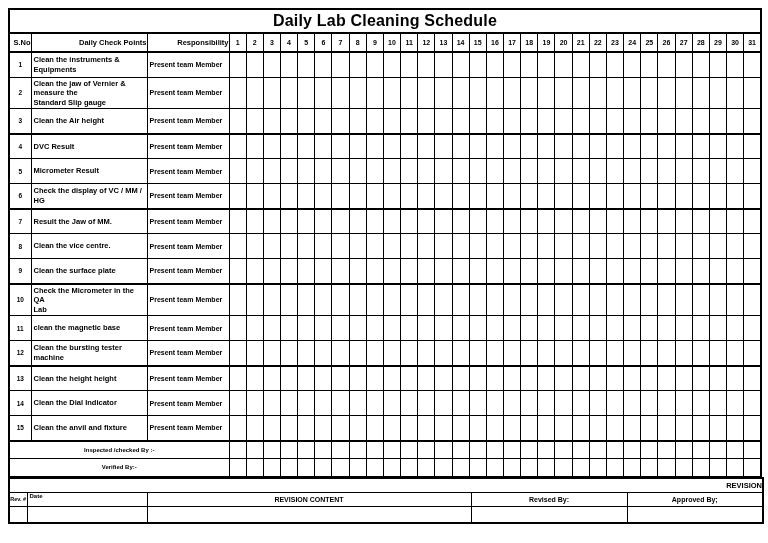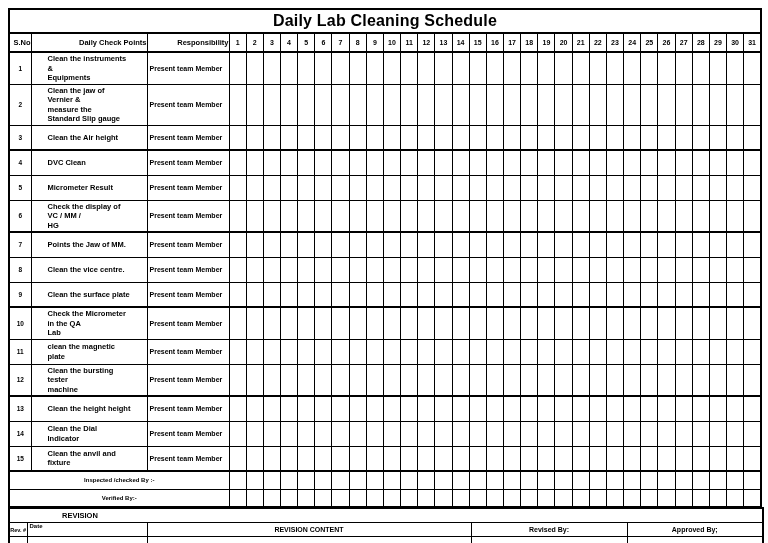--- a/index.html
+++ b/index.html
@@ -25,30 +25,30 @@
   }
   tr.header-row td { height:17px; border-bottom:2px solid #000; }
   td.hcell { text-align:right; font-size:7.5px; }
   td.dayh  { text-align:center; font-size:7px; }
 
   tr.body-row { height:25px; }
   tr.body-row.group-end td { border-bottom:2px solid #000; }
   td.sno  { text-align:center; font-size:6.5px; }
   td.cp   {
     text-align:left; font-size:7.5px; line-height:9.5px;
-    padding:1px 16px; white-space:pre-line;
+    padding:1px 2px; white-space:pre-line;
   }
   td.resp { text-align:left; font-size:7px; padding:0 2px; }
   td.day  { }
 
   tr.foot-row { height:18px; }
   td.flabel { text-align:center; font-size:6px; }
 
   tr.rev-title-row td { height:13px; }
-  td.rev-title { font-size:7.5px; padding-left:52px; text-align:left; }
+  td.rev-title { font-size:7.5px; padding-left:52px; text-align:right; }
   tr.rev-head-row td { height:13px; }
   td.rev-no   { font-size:5.5px; text-align:center; }
   td.rev-date { font-size:6px; text-align:left; vertical-align:top; padding:0 2px; }
   td.rev-content, td.rev-by { font-size:7px; text-align:center; }
   tr.rev-empty-row td { height:15px; }
 </style>
 </head>
 <body>
 
 <div class="sheet">
@@ -238,21 +238,21 @@
           <td class="day"></td>
           <td class="day"></td>
           <td class="day"></td>
           <td class="day"></td>
           <td class="day"></td>
           <td class="day"></td>
           <td class="day"></td>
         </tr>
         <tr class="body-row">
           <td class="sno">4</td>
-          <td class="cp">DVC Clean</td>
+          <td class="cp">DVC Result</td>
           <td class="resp">Present team Member</td>
           <td class="day"></td>
           <td class="day"></td>
           <td class="day"></td>
           <td class="day"></td>
           <td class="day"></td>
           <td class="day"></td>
           <td class="day"></td>
           <td class="day"></td>
           <td class="day"></td>
@@ -347,21 +347,21 @@
           <td class="day"></td>
           <td class="day"></td>
           <td class="day"></td>
           <td class="day"></td>
           <td class="day"></td>
           <td class="day"></td>
           <td class="day"></td>
         </tr>
         <tr class="body-row">
           <td class="sno">7</td>
-          <td class="cp">Points the Jaw of MM.</td>
+          <td class="cp">Result the Jaw of MM.</td>
           <td class="resp">Present team Member</td>
           <td class="day"></td>
           <td class="day"></td>
           <td class="day"></td>
           <td class="day"></td>
           <td class="day"></td>
           <td class="day"></td>
           <td class="day"></td>
           <td class="day"></td>
           <td class="day"></td>
@@ -492,21 +492,21 @@
           <td class="day"></td>
           <td class="day"></td>
           <td class="day"></td>
           <td class="day"></td>
           <td class="day"></td>
           <td class="day"></td>
           <td class="day"></td>
         </tr>
         <tr class="body-row">
           <td class="sno">11</td>
-          <td class="cp">clean the magnetic plate</td>
+          <td class="cp">clean the magnetic base</td>
           <td class="resp">Present team Member</td>
           <td class="day"></td>
           <td class="day"></td>
           <td class="day"></td>
           <td class="day"></td>
           <td class="day"></td>
           <td class="day"></td>
           <td class="day"></td>
           <td class="day"></td>
           <td class="day"></td>

